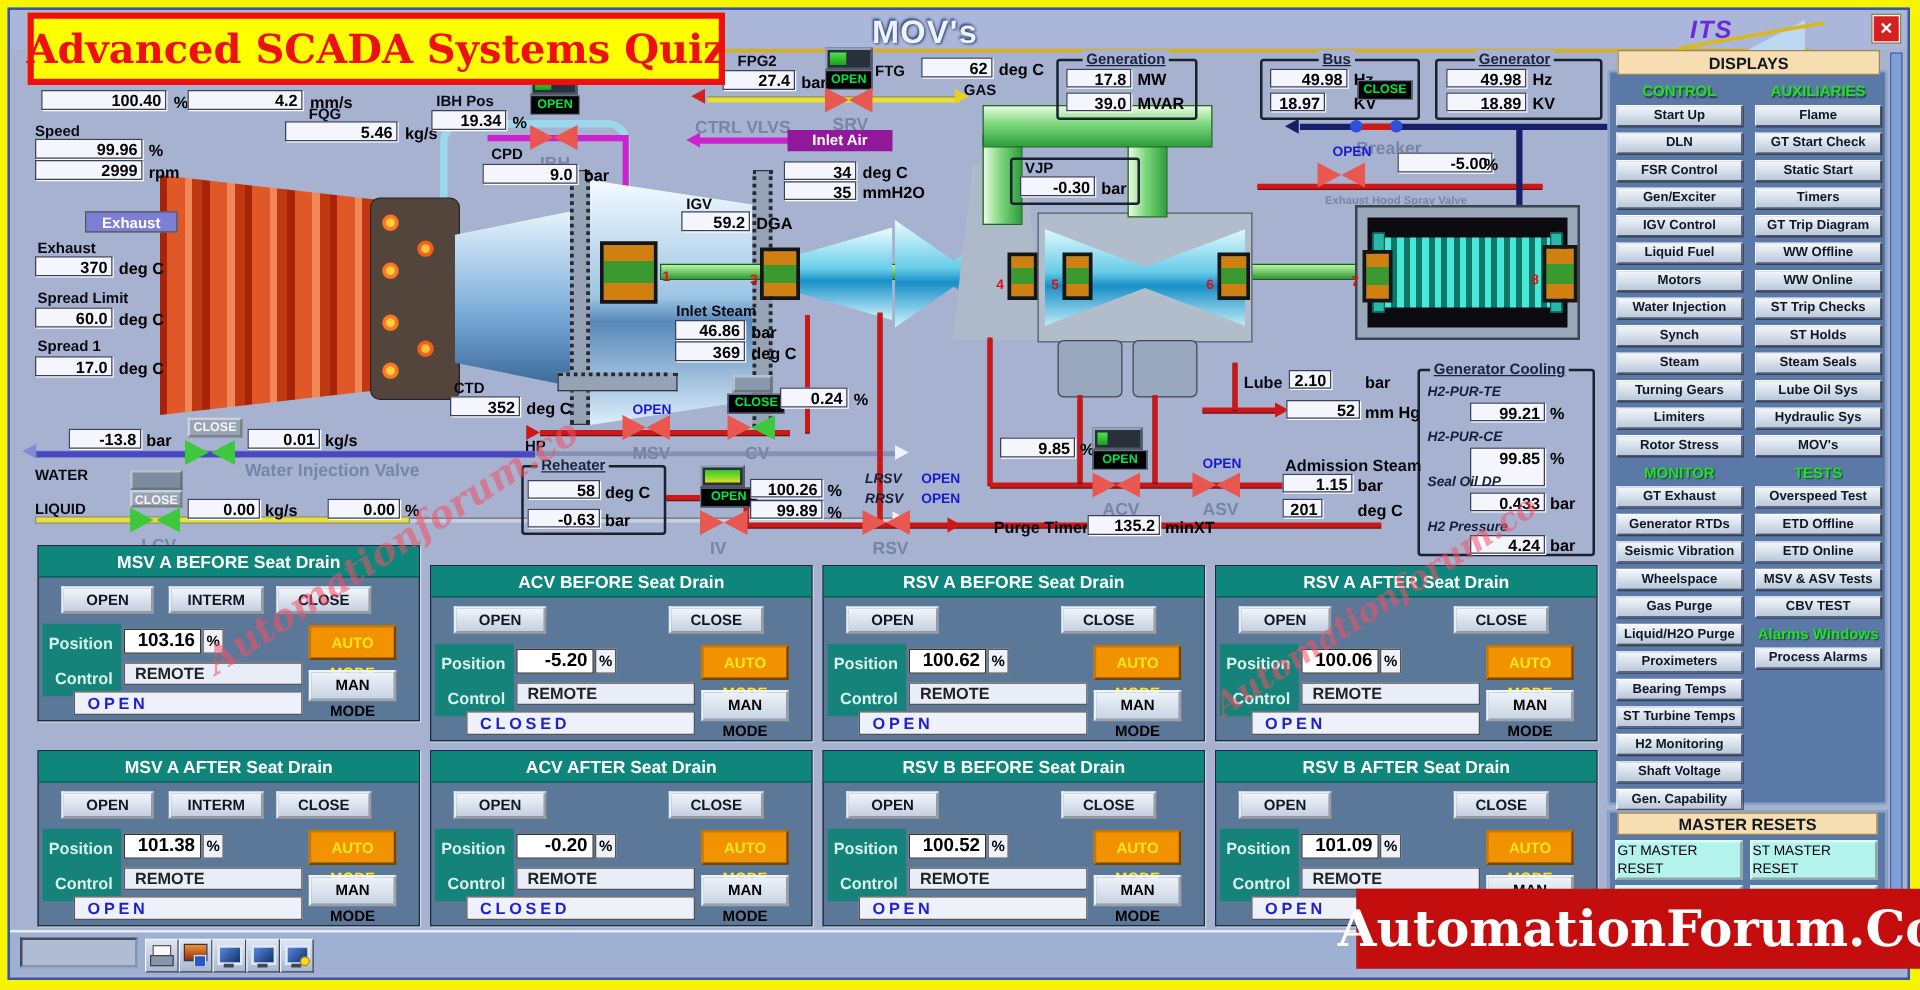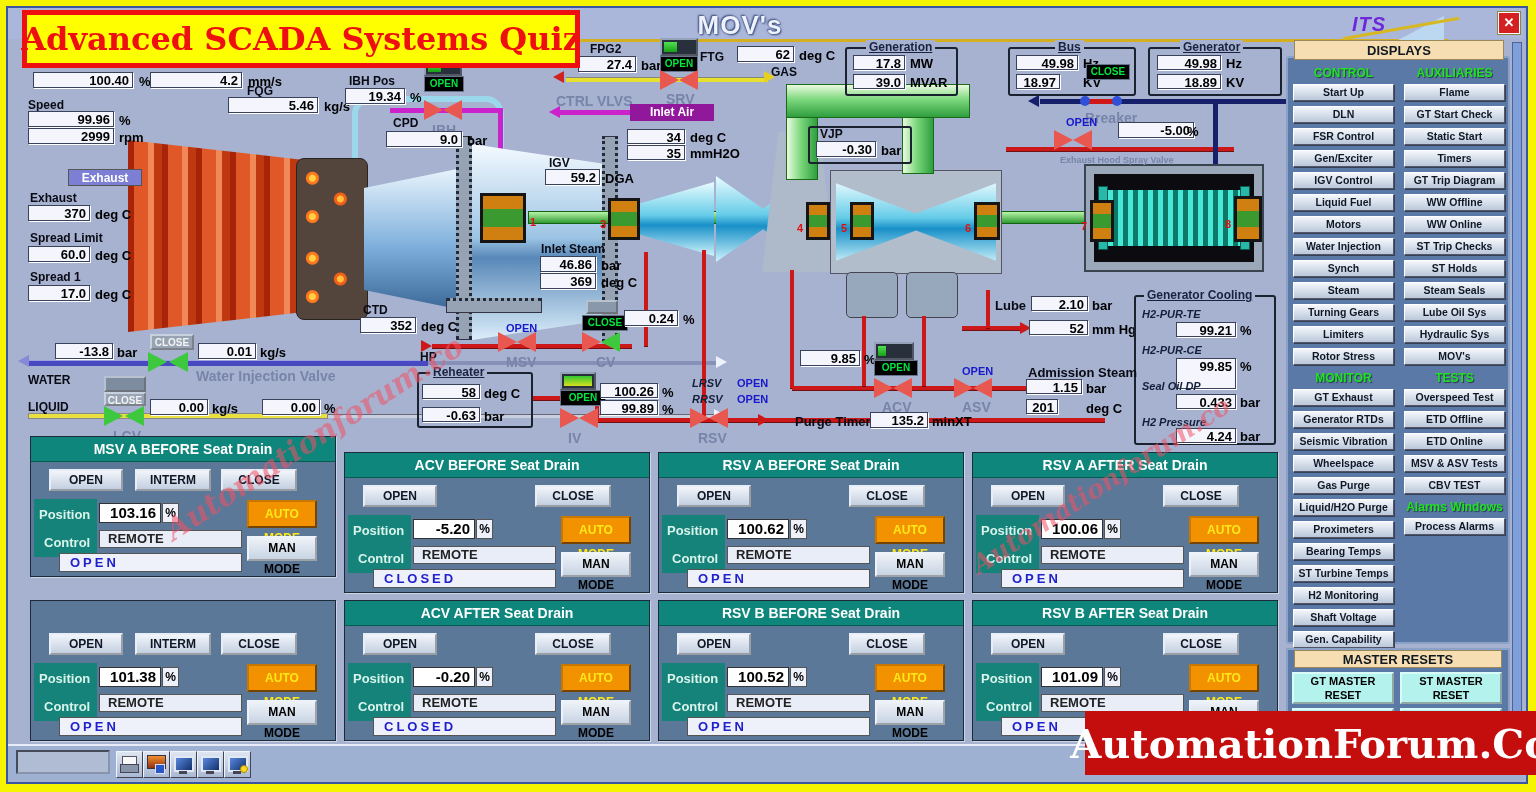--- a/index.html
+++ b/index.html
@@ -95,22 +95,22 @@
       font-size:13px;line-height:20px;text-align:center;color:#101820;z-index:5}
   #sbcols{left:1290px;top:62px;width:218px;display:flex;gap:10px;justify-content:center}
   .sb-col{width:101px}
   .sb-head{font-weight:bold;font-size:12px;line-height:16px;color:#22e022;text-align:center;margin:3px 0;text-shadow:1px 1px 1px #223a4a}
   .sb-btn{height:15px;margin-bottom:5px;background:linear-gradient(180deg,#f4f7fb,#bac8da);border:1px solid #fff;
       border-right-color:#556;border-bottom-color:#556;box-shadow:1px 1px 0 #33415a;font-weight:bold;font-size:10.5px;
       line-height:15px;text-align:center;color:#101828;white-space:nowrap;overflow:hidden}
   #mrpanel{left:1286px;top:648px;width:224px;height:96px;background:#5b79a6;border:2px solid #8aa2c8}
   #mrtitle{left:1294px;top:650px;width:208px;height:18px;background:#f6ddb2;border:1px solid #998858;font-weight:bold;
       font-size:13px;line-height:18px;text-align:center;color:#101820;z-index:5}
-  .mr-btn{position:absolute;background:#b4f2ee;border:2px outset #d8fbf8;font-weight:bold;font-size:11px;line-height:14px;
-      display:flex;align-items:center;justify-content:center;text-align:center;color:#000;box-sizing:border-box}
+  .mr-btn{position:absolute;background:#b4f2ee;border:2px outset #d8fbf8;font-weight:normal;font-size:11px;line-height:14px;
+      display:flex;align-items:center;justify-content:center;text-align:left;color:#000;box-sizing:border-box}
   
   .panel{position:absolute;width:306px;height:141px;background:#5c7898;border:1px solid #1c2a3a;box-shadow:1px 1px 0 #cdd6e4;box-sizing:border-box}
   .p-title{position:absolute;left:0;top:0;right:0;height:24px;background:#0f867c;color:#fff;font-weight:bold;font-size:14px;
       line-height:24px;text-align:center;border-bottom:1px solid #0a5a54}
   .p-btn{position:absolute;top:32px;height:22px;background:linear-gradient(180deg,#f2f5fa,#c3cfe0);border:2px outset #e8eef8;
       font-weight:bold;font-size:12px;line-height:18px;color:#101828;text-align:center;box-sizing:border-box}
   .p-open{left:18px;width:74px}.p-interm{left:104px;width:76px}.p-close{left:190px;width:76px}
   .p-teal{position:absolute;left:3px;top:62px;width:63px;height:58px;background:#15837a}
   .p-pl{position:absolute;left:8px;top:70px;color:#d8f4ec;font-weight:bold;font-size:13px}
   .p-cl{position:absolute;left:13px;top:98px;color:#d8f4ec;font-weight:bold;font-size:13px}
@@ -430,21 +430,21 @@
 <div class="ab valve vred" style="left:954px;top:378px">
     <i class="l"></i>
     <i class="r"></i>
   </div>
 <div class="ab gl" style="left:962px;top:399px">ASV</div>
 <div class="ab bl" style="left:795px;top:414px;font-size:13px">Purge Timer</div>
 <div class="ab vb" style="left:870px;top:412px;width:58px">135.2</div>
 <div class="ab un" style="left:932px;top:414px">minXT</div>
 
 <div class="ab bl" style="left:995px;top:298px;font-size:13px">Lube</div>
-<div class="ab vb" style="left:1031px;top:296px;width:57px;height:15px">2.10</div>
+<div class="ab vb" style="left:1031px;top:296px;width:34px;height:15px">2.10</div>
 <div class="ab un" style="left:1092px;top:298px">bar</div>
 <div class="ab vb" style="left:1029px;top:320px;width:59px;height:15px">52</div>
 <div class="ab un" style="left:1092px;top:322px">mm Hg</div>
 <div class="ab grp" style="left:1134px;top:295px;width:142px;height:150px"></div>
 <div class="ab leg" style="left:1144px;top:288px">Generator Cooling</div>
 <div class="ab legi" style="left:1142px;top:308px">H2-PUR-TE</div>
 <div class="ab vb" style="left:1176px;top:322px;width:60px;height:15px">99.21</div>
 <div class="ab un" style="left:1240px;top:323px">%</div>
 <div class="ab legi" style="left:1142px;top:344px">H2-PUR-CE</div>
 <div class="ab vb" style="left:1176px;top:358px;width:60px;height:31px">99.85</div>
@@ -586,20 +586,21 @@
     <div class="p-pos">100.06</div>
     <div class="p-pct">%</div>
     <div class="p-auto">AUTO MODE</div>
     <div class="p-cl">Control</div>
     <div class="p-ctl">REMOTE</div>
     <div class="p-man">MAN MODE</div>
     <div class="p-status">OPEN</div>
   </div>
 
   <div class="panel" style="left: 30px; top: 600px;">
+    <div class="p-title">MSV A AFTER Seat Drain</div>
     <div class="p-btn p-open">OPEN</div>
     <div class="p-btn p-interm">INTERM</div>
     <div class="p-btn p-close">CLOSE</div>
     <div class="p-teal"></div>
     <div class="p-pl">Position</div>
     <div class="p-pos">101.38</div>
     <div class="p-pct">%</div>
     <div class="p-auto">AUTO MODE</div>
     <div class="p-cl">Control</div>
     <div class="p-ctl">REMOTE</div>

